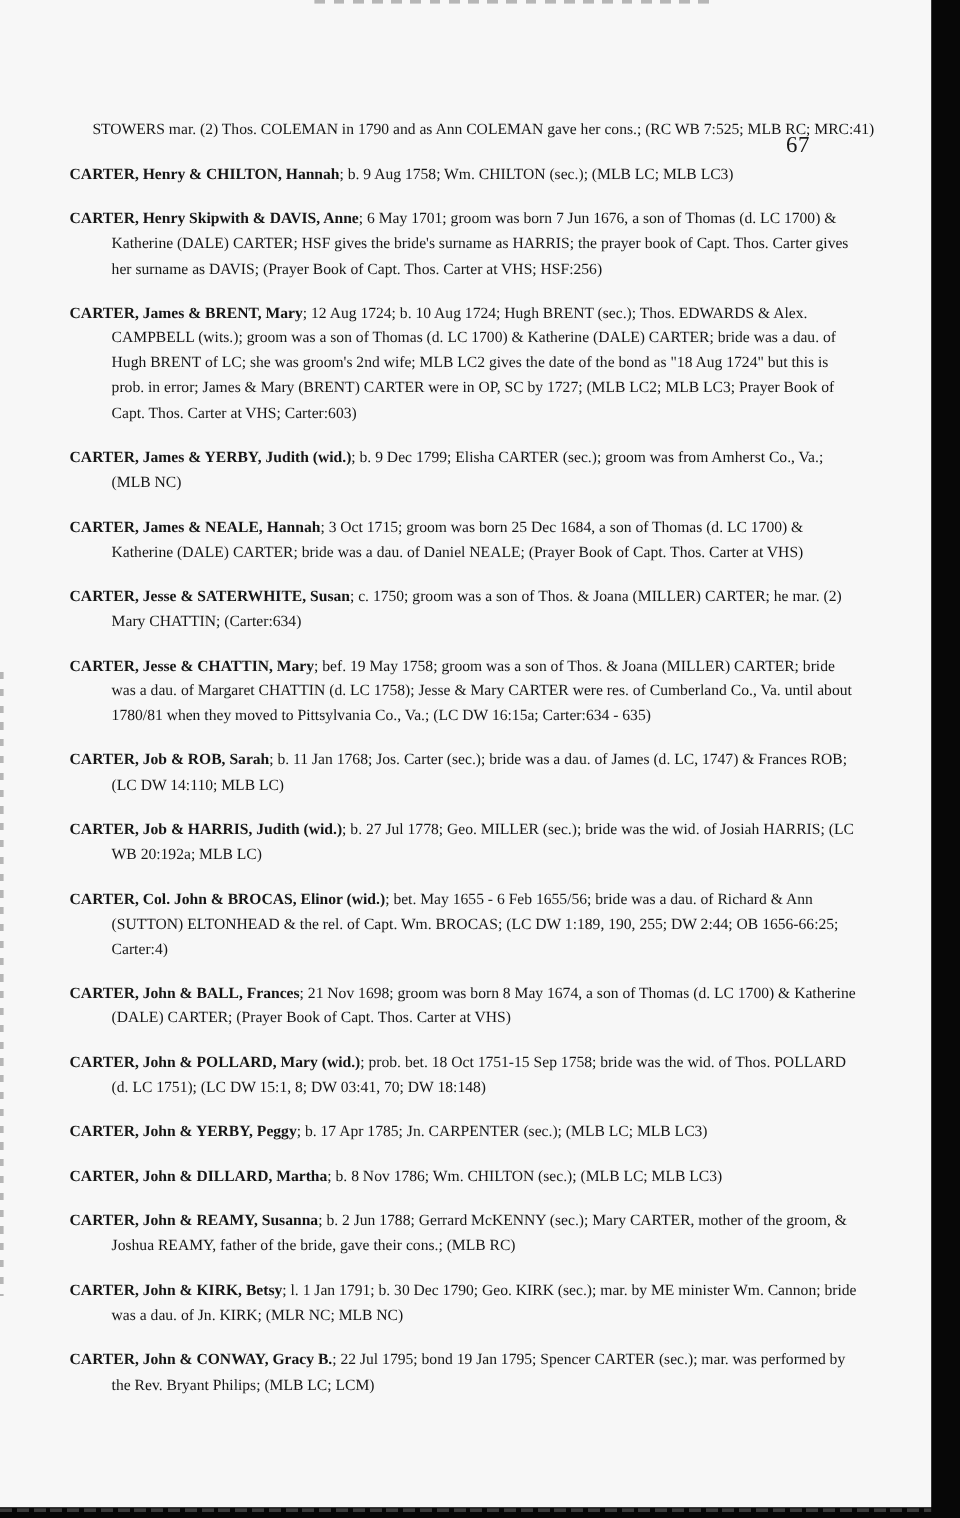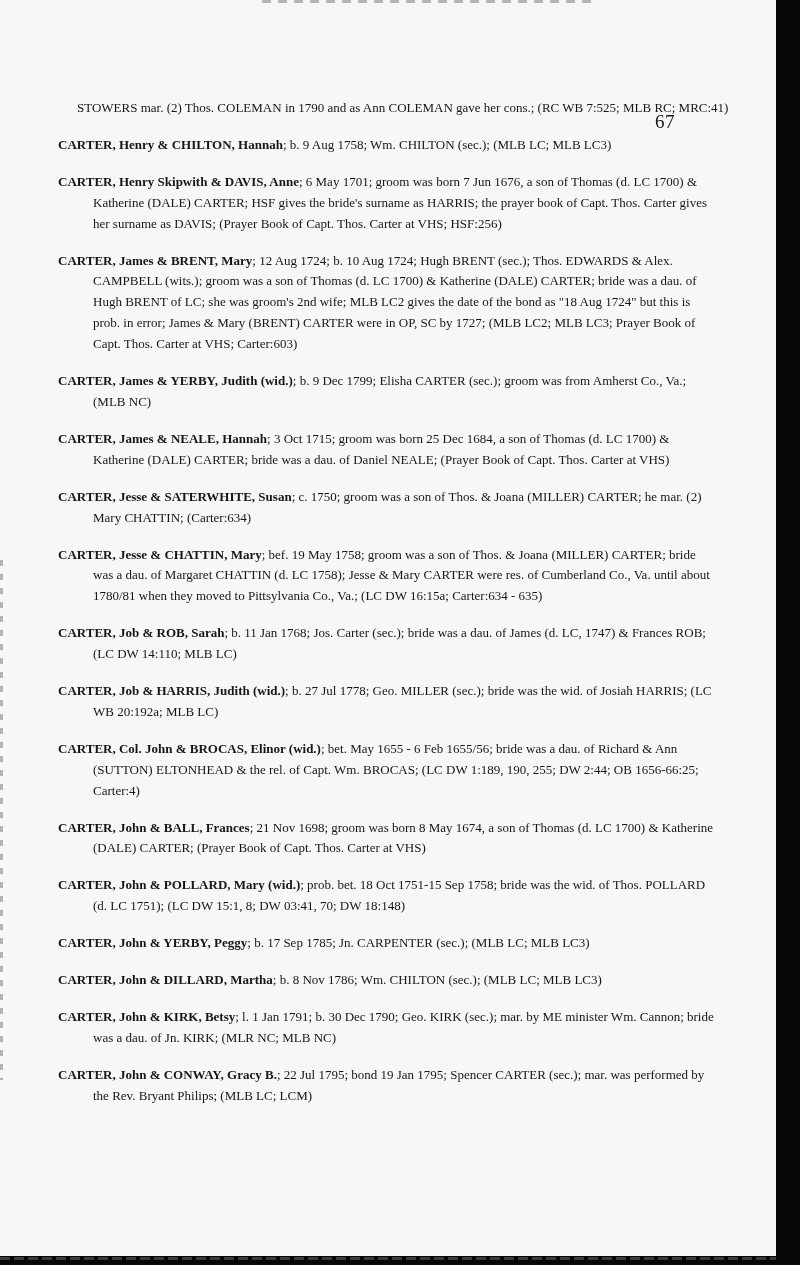--- a/index.html
+++ b/index.html
@@ -56,19 +56,20 @@
     <p class="entry"><span class="head">CARTER, James &amp; BRENT, Mary</span><span>; 12 Aug 1724; b. 10 Aug 1724; Hugh BRENT (sec.); Thos. EDWARDS &amp; Alex. CAMPBELL (wits.); groom was a son of Thomas (d. LC 1700) &amp; Katherine (DALE) CARTER; bride was a dau. of Hugh BRENT of LC; she was groom's 2nd wife; MLB LC2 gives the date of the bond as "18 Aug 1724" but this is prob. in error; James &amp; Mary (BRENT) CARTER were in OP, SC by 1727; (MLB LC2; MLB LC3; Prayer Book of Capt. Thos. Carter at VHS; Carter:603)</span></p>
     <p class="entry"><span class="head">CARTER, James &amp; YERBY, Judith (wid.)</span><span>; b. 9 Dec 1799; Elisha CARTER (sec.); groom was from Amherst Co., Va.; (MLB NC)</span></p>
     <p class="entry"><span class="head">CARTER, James &amp; NEALE, Hannah</span><span>; 3 Oct 1715; groom was born 25 Dec 1684, a son of Thomas (d. LC 1700) &amp; Katherine (DALE) CARTER; bride was a dau. of Daniel NEALE; (Prayer Book of Capt. Thos. Carter at VHS)</span></p>
     <p class="entry"><span class="head">CARTER, Jesse &amp; SATERWHITE, Susan</span><span>; c. 1750; groom was a son of Thos. &amp; Joana (MILLER) CARTER; he mar. (2) Mary CHATTIN; (Carter:634)</span></p>
     <p class="entry"><span class="head">CARTER, Jesse &amp; CHATTIN, Mary</span><span>; bef. 19 May 1758; groom was a son of Thos. &amp; Joana (MILLER) CARTER; bride was a dau. of Margaret CHATTIN (d. LC 1758); Jesse &amp; Mary CARTER were res. of Cumberland Co., Va. until about 1780/81 when they moved to Pittsylvania Co., Va.; (LC DW 16:15a; Carter:634 - 635)</span></p>
     <p class="entry"><span class="head">CARTER, Job &amp; ROB, Sarah</span><span>; b. 11 Jan 1768; Jos. Carter (sec.); bride was a dau. of James (d. LC, 1747) &amp; Frances ROB; (LC DW 14:110; MLB LC)</span></p>
     <p class="entry"><span class="head">CARTER, Job &amp; HARRIS, Judith (wid.)</span><span>; b. 27 Jul 1778; Geo. MILLER (sec.); bride was the wid. of Josiah HARRIS; (LC WB 20:192a; MLB LC)</span></p>
     <p class="entry"><span class="head">CARTER, Col. John &amp; BROCAS, Elinor (wid.)</span><span>; bet. May 1655 - 6 Feb 1655/56; bride was a dau. of Richard &amp; Ann (SUTTON) ELTONHEAD &amp; the rel. of Capt. Wm. BROCAS; (LC DW 1:189, 190, 255; DW 2:44; OB 1656-66:25; Carter:4)</span></p>
     <p class="entry"><span class="head">CARTER, John &amp; BALL, Frances</span><span>; 21 Nov 1698; groom was born 8 May 1674, a son of Thomas (d. LC 1700) &amp; Katherine (DALE) CARTER; (Prayer Book of Capt. Thos. Carter at VHS)</span></p>
     <p class="entry"><span class="head">CARTER, John &amp; POLLARD, Mary (wid.)</span><span>; prob. bet. 18 Oct 1751-15 Sep 1758; bride was the wid. of Thos. POLLARD (d. LC 1751); (LC DW 15:1, 8; DW 03:41, 70; DW 18:148)</span></p>
-    <p class="entry"><span class="head">CARTER, John &amp; YERBY, Peggy</span><span>; b. 17 Sep 1785; Jn. CARPENTER (sec.); (MLB LC; MLB LC3)</span></p>
+    <p class="entry"><span class="head">CARTER, John &amp; YERBY, Peggy</span><span>; b. 17 Apr 1785; Jn. CARPENTER (sec.); (MLB LC; MLB LC3)</span></p>
     <p class="entry"><span class="head">CARTER, John &amp; DILLARD, Martha</span><span>; b. 8 Nov 1786; Wm. CHILTON (sec.); (MLB LC; MLB LC3)</span></p>
+    <p class="entry"><span class="head">CARTER, John &amp; REAMY, Susanna</span><span>; b. 2 Jun 1788; Gerrard McKENNY (sec.); Mary CARTER, mother of the groom, &amp; Joshua REAMY, father of the bride, gave their cons.; (MLB RC)</span></p>
     <p class="entry"><span class="head">CARTER, John &amp; KIRK, Betsy</span><span>; l. 1 Jan 1791; b. 30 Dec 1790; Geo. KIRK (sec.); mar. by ME minister Wm. Cannon; bride was a dau. of Jn. KIRK; (MLR NC; MLB NC)</span></p>
     <p class="entry"><span class="head">CARTER, John &amp; CONWAY, Gracy B.</span><span>; 22 Jul 1795; bond 19 Jan 1795; Spencer CARTER (sec.); mar. was performed by the Rev. Bryant Philips; (MLB LC; LCM)</span></p>
   </div>
 </div>
 <div class="bottom-dash"></div>
 
 </body></html>

